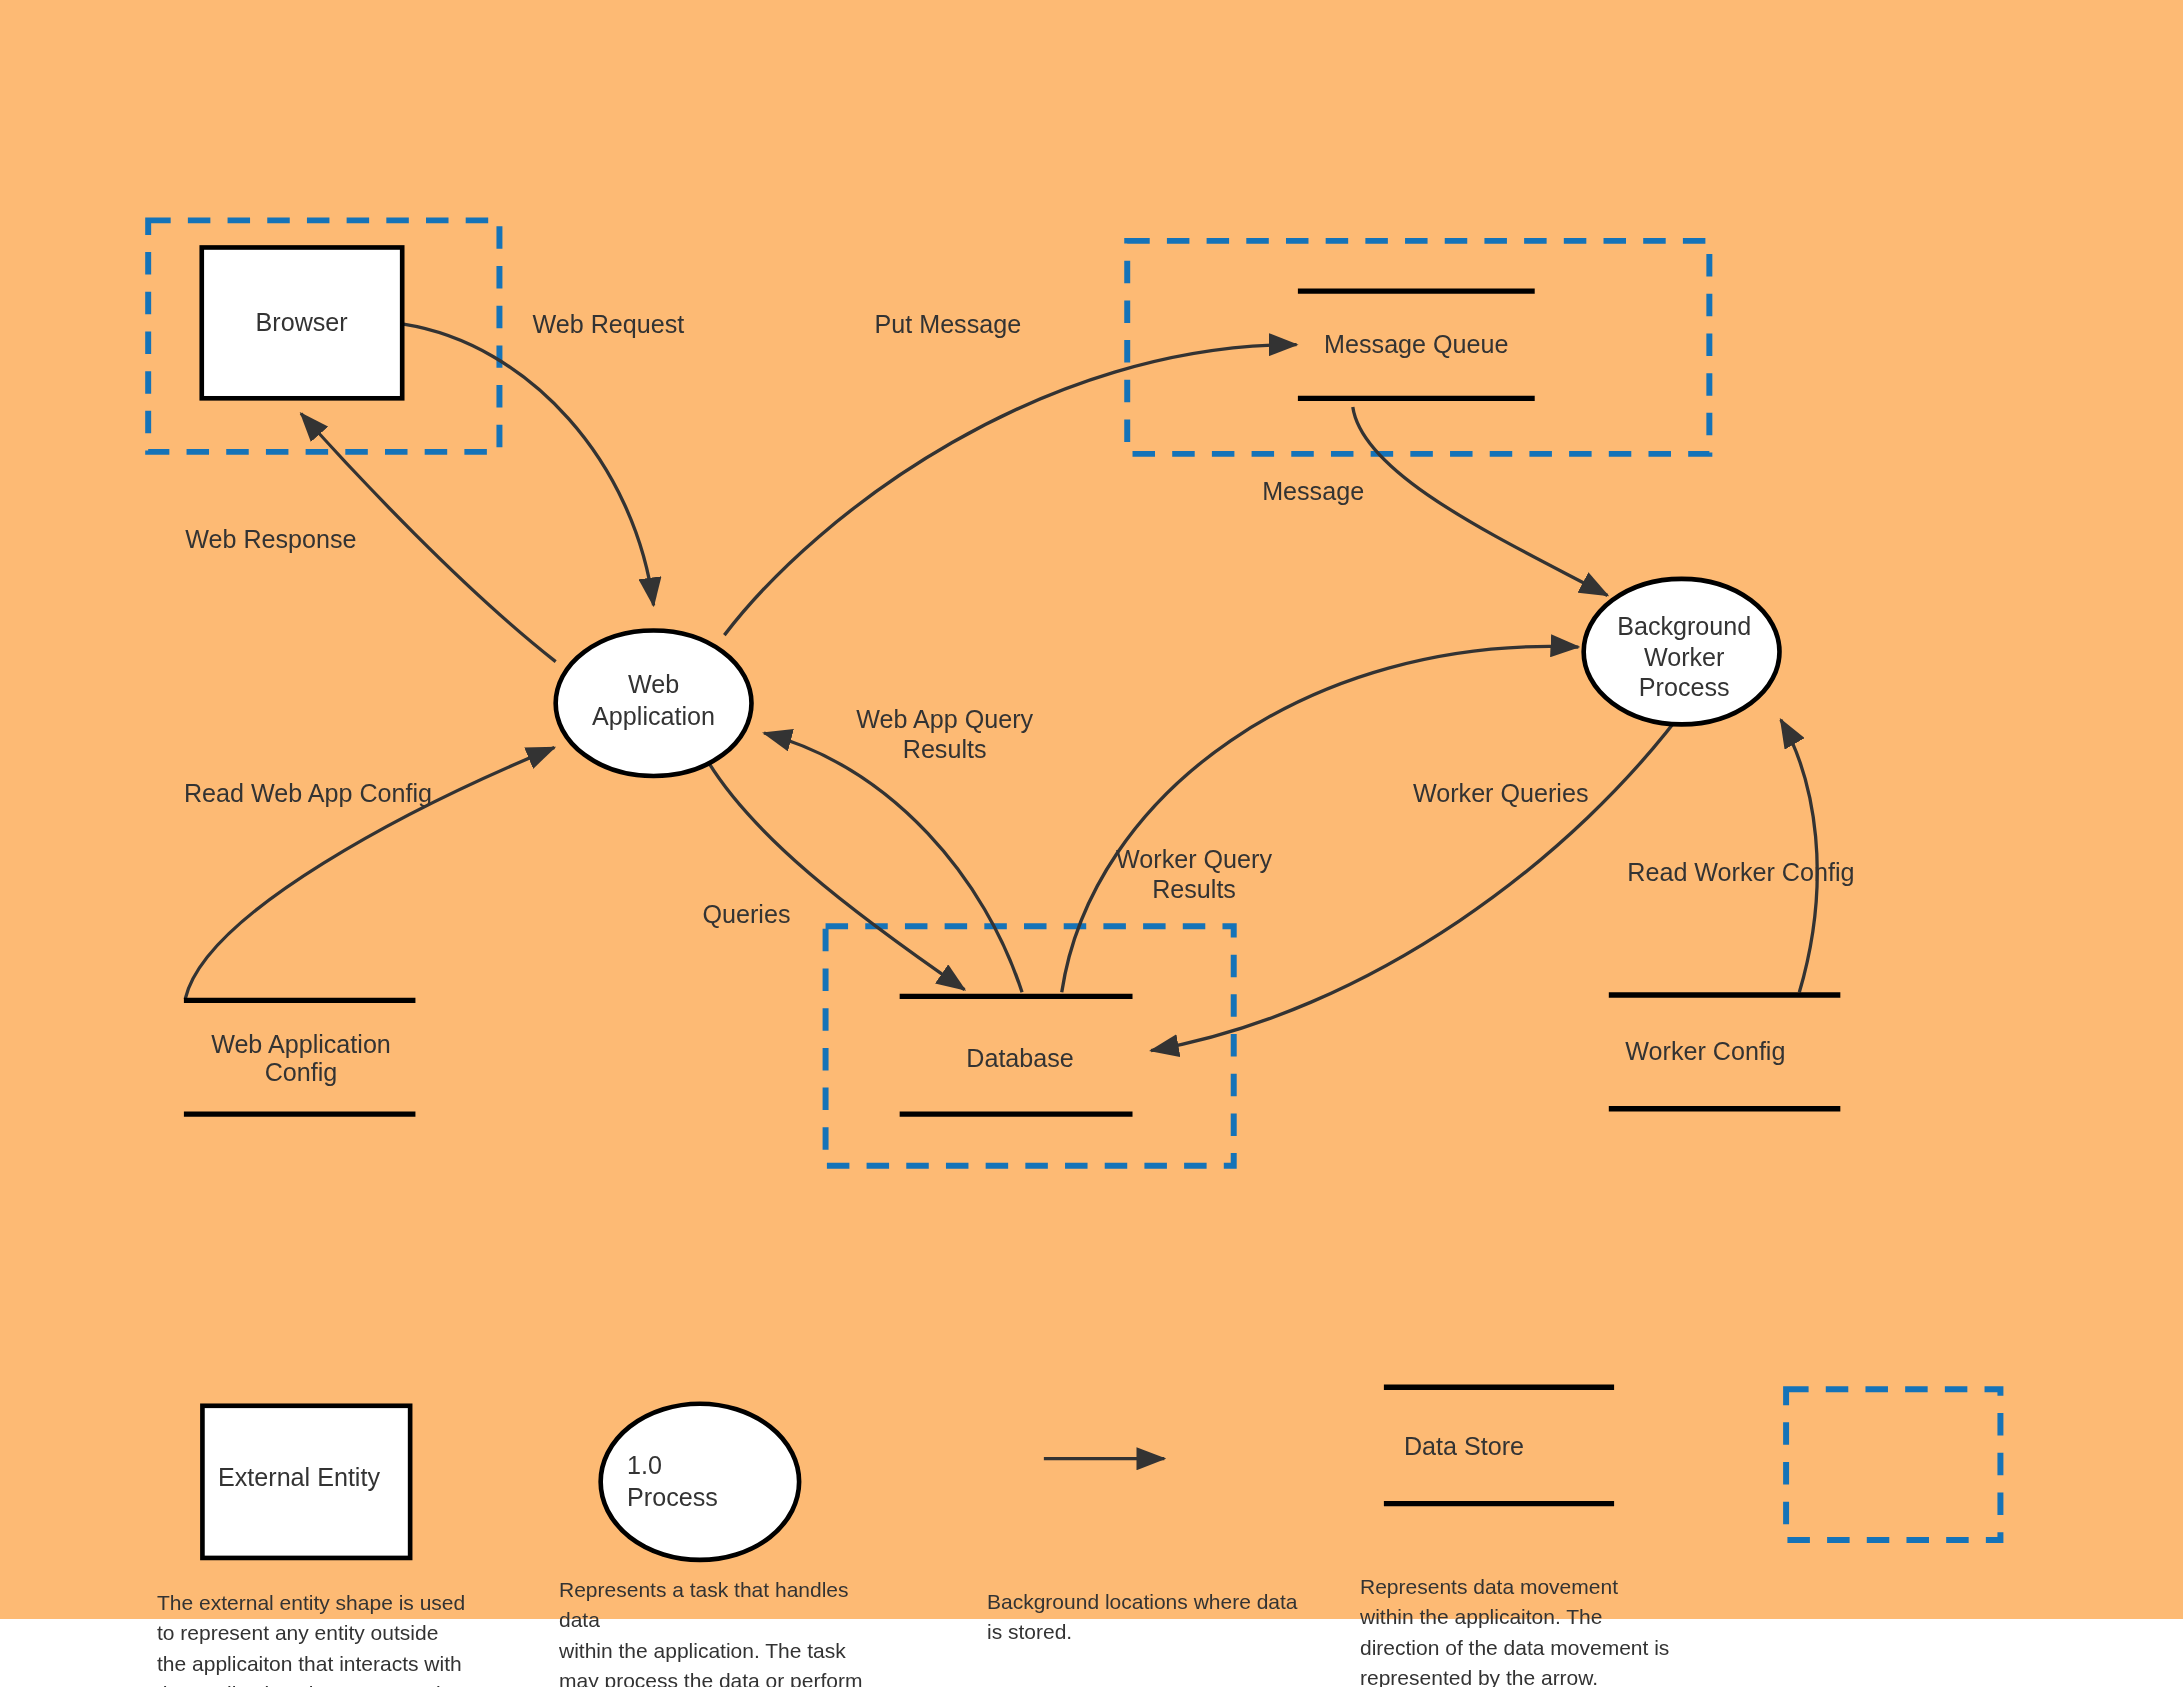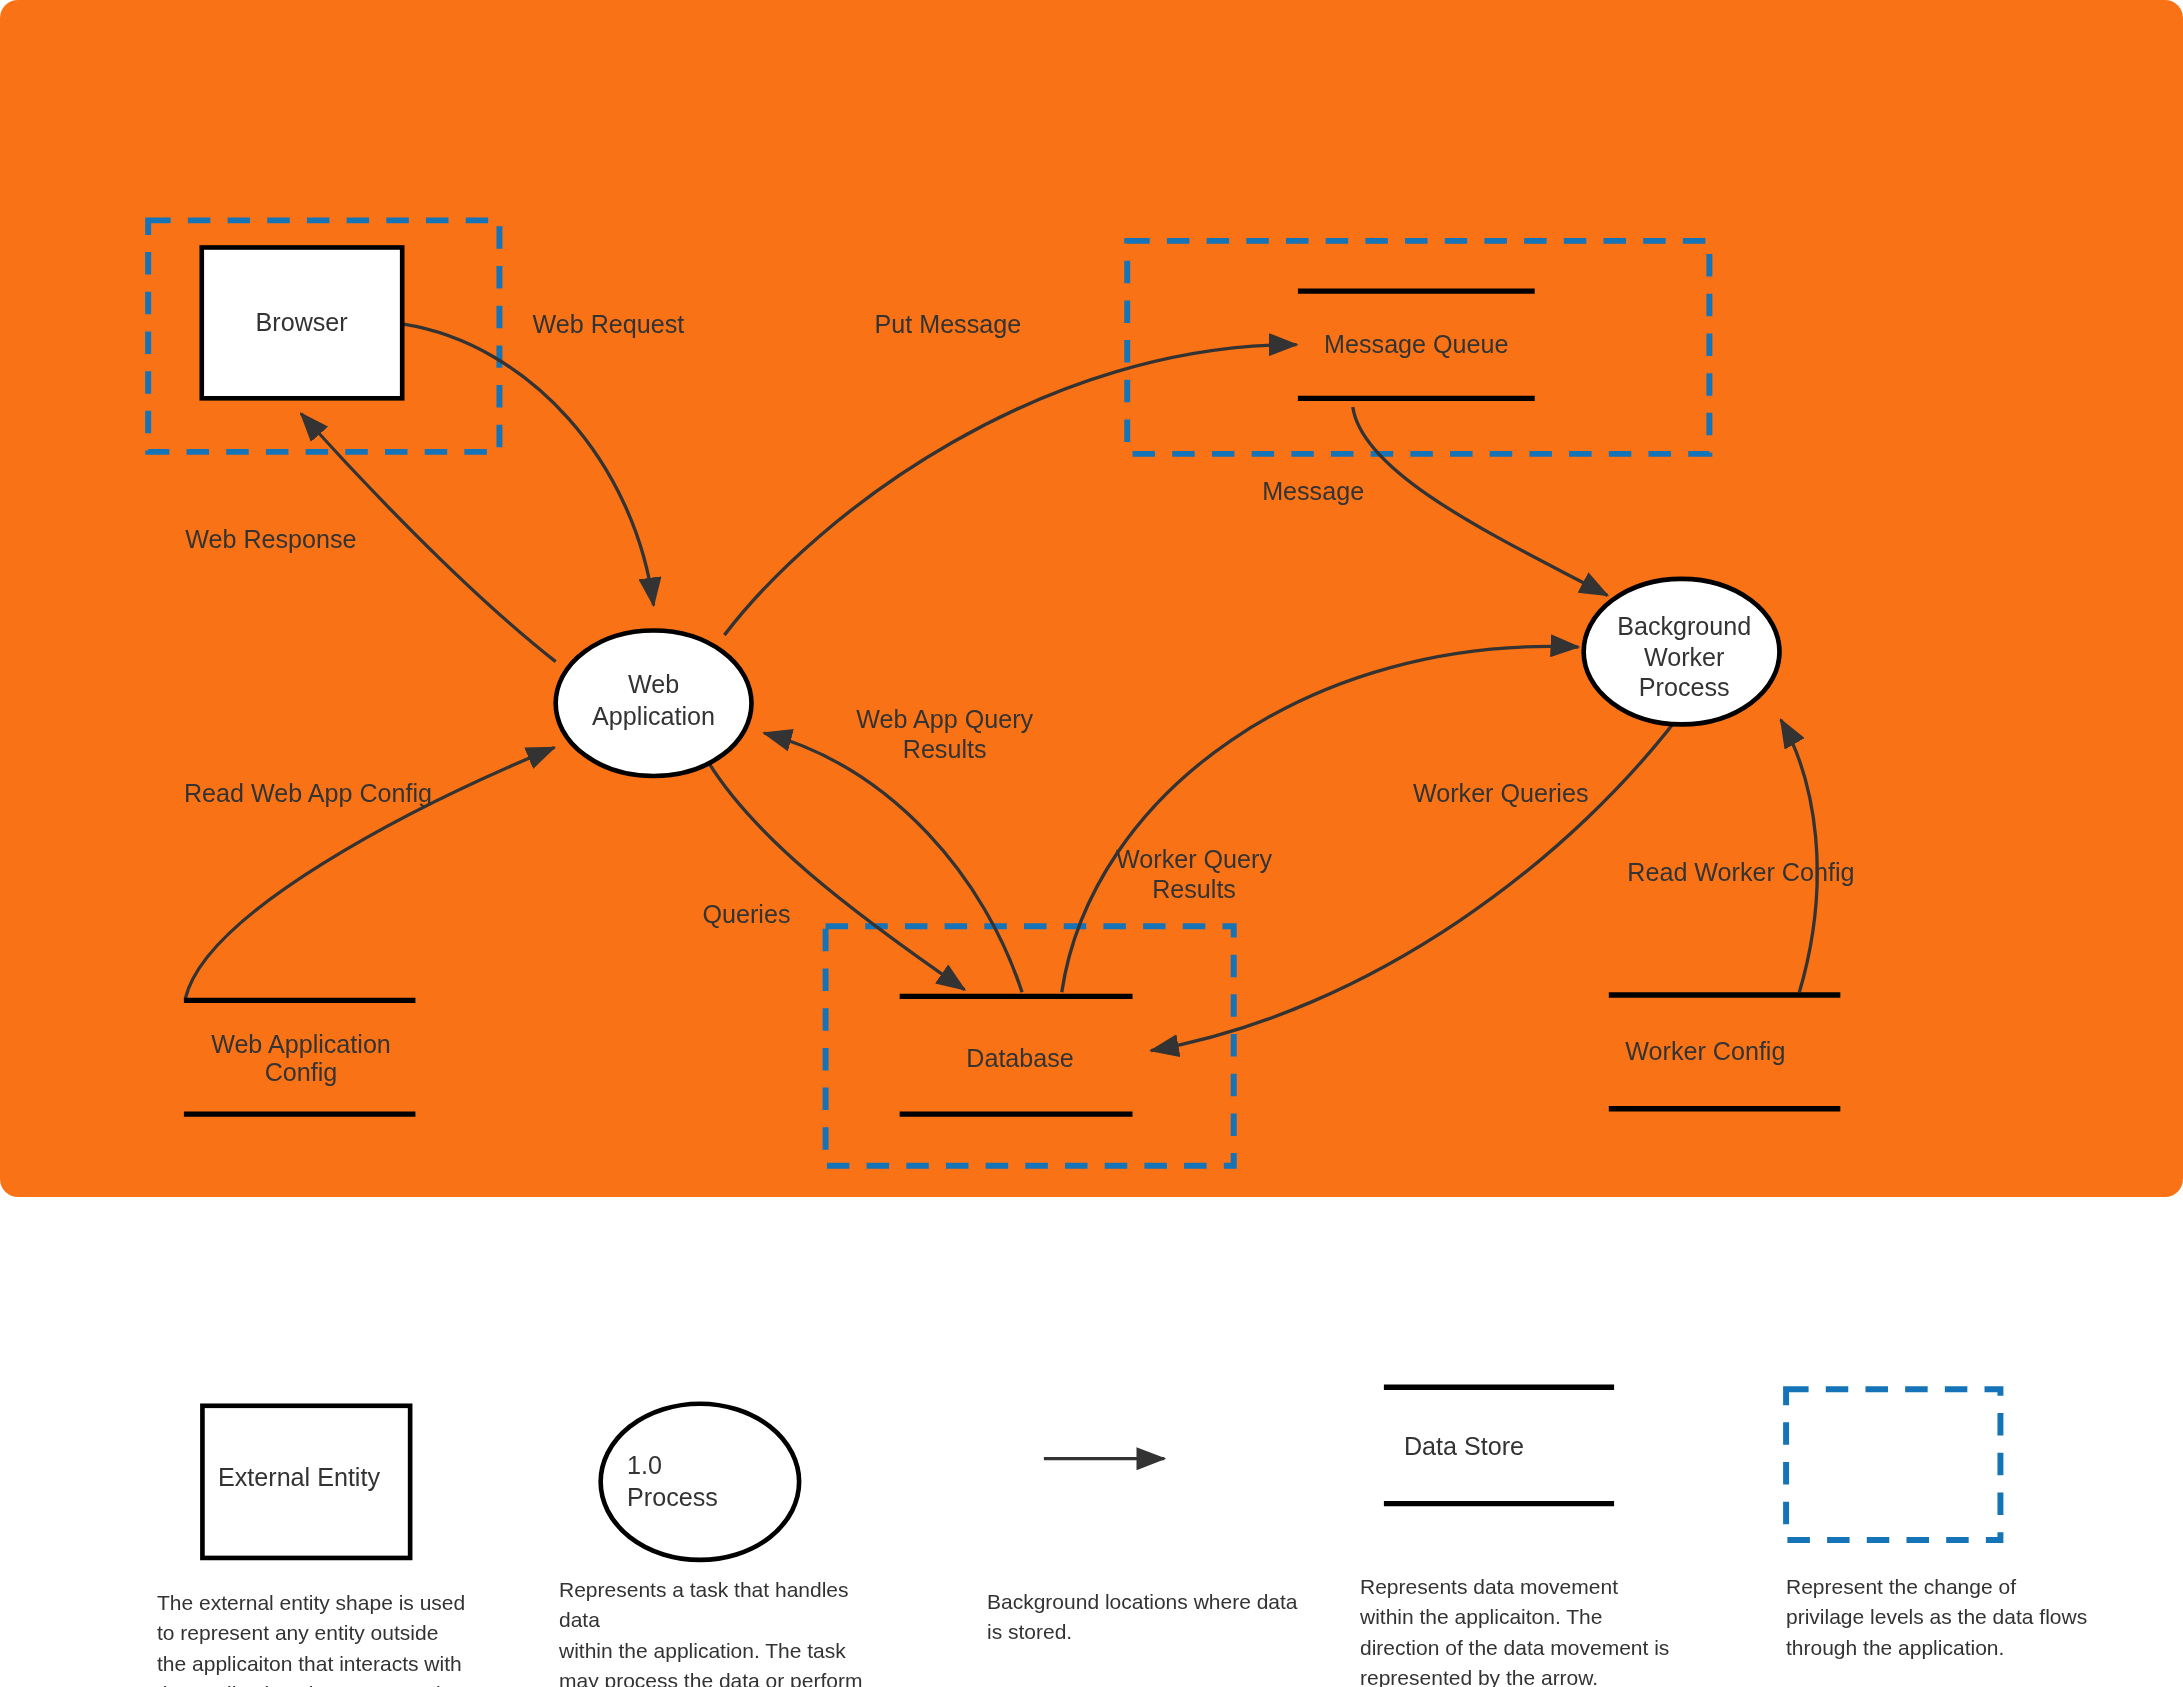--- a/index.html
+++ b/index.html
@@ -10,23 +10,22 @@
   body {
     width: 2183px;
     height: 1687px;
     font-family: "Liberation Sans", sans-serif;
     color: #333333;
     overflow: hidden;
   }
   #stage {
     position: relative;
     width: 2183px;
-    height: 1197px;
-    background: #f97316;
-    border-radius: 18px;
+    height: 1619px;
+    background: #fdba74;
   }
   svg#dfd {
     position: absolute;
     top: 0;
     left: 0;
     width: 2183px;
     height: 1687px;
   }
   .flow-path {
     fill: none;
@@ -201,18 +200,15 @@
 action based on the data.</div>
 
   <div class="cap-block" style="left:987px; top:1587px; width:311px;">Background locations where data
 is stored.</div>
 
   <div class="cap-block" style="left:1360px; top:1572px; width:311px;">Represents data movement
 within the applicaiton.  The
 direction of the data movement is
 represented by the arrow.</div>
 
-  <div class="cap-block" style="left:1786px; top:1572px; width:311px;">Represent the change of
-privilage levels as the data flows
-through the application.</div>
 
 </div>
 
 
 </body></html>

